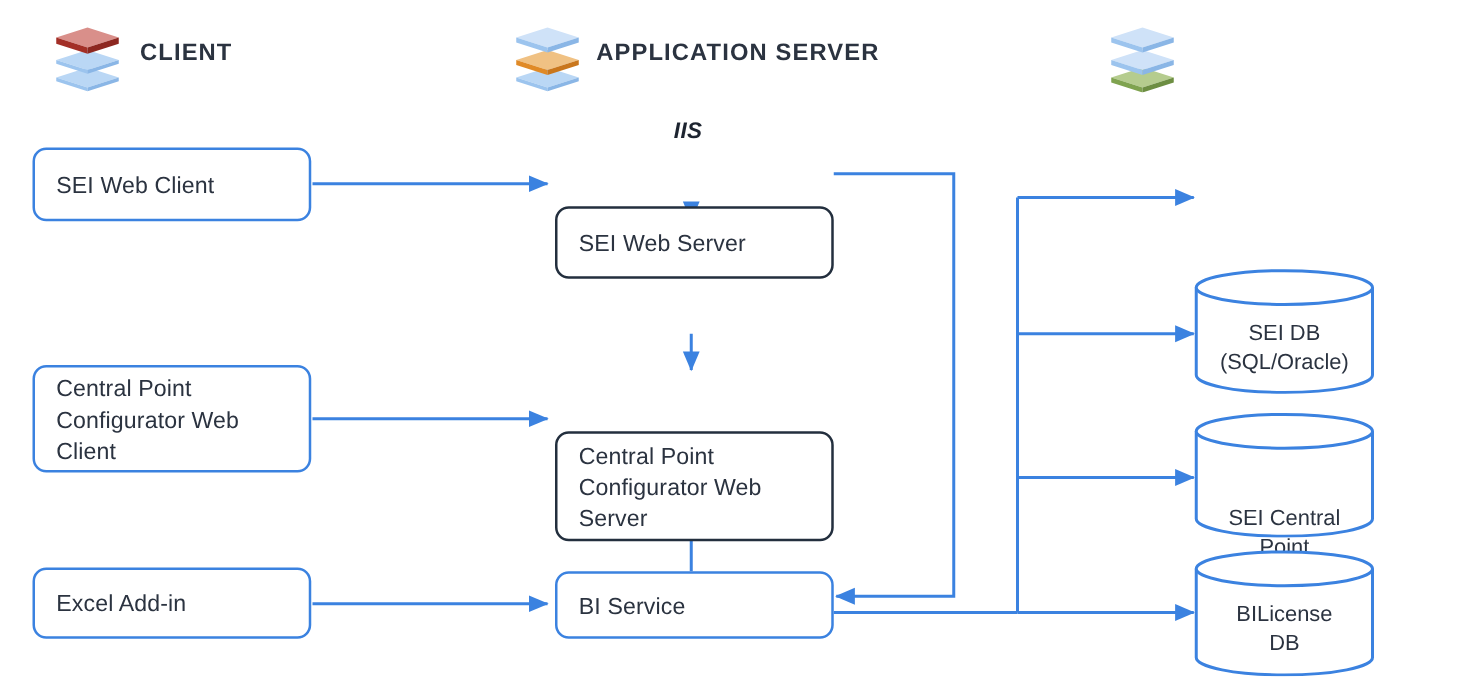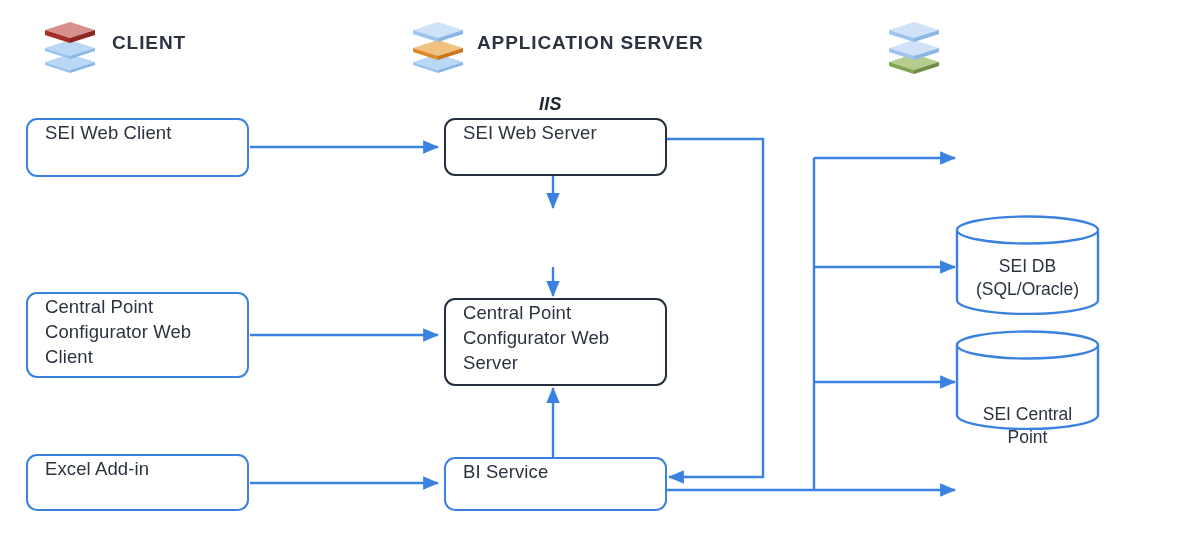--- a/index.html
+++ b/index.html
@@ -25,38 +25,39 @@
     position: absolute;
     left: 0;
     top: 0;
     width: 1179px;
     height: 557px;
   }
   .node {
     position: absolute;
     box-sizing: border-box;
     display: flex;
-    align-items: flex-start;
+    align-items: center;
     background: #ffffff;
   }
   .node .label {
     font-size: 18.5px;
     line-height: 25px;
     letter-spacing: 0.1px;
     color: #2b3340;
     white-space: pre-line;
     padding-left: 17px;
   }
   .rbox {
     border: 2px solid #3b82e0;
     border-radius: 11px;
   }
   .rbox-dark {
     border: 2.2px solid #232f3e;
     border-radius: 11px;
+    margin-top: 47px;
   }
   .zone-title {
     position: absolute;
     font-size: 19px;
     font-weight: bold;
     letter-spacing: 0.9px;
     color: #2b3340;
     white-space: nowrap;
   }
   .iis-label {
@@ -205,14 +206,22 @@
 
   <div class="cyl" style="left:955px; top:330px; width:145px; height:100px;">
     <svg width="145" height="100" viewBox="0 0 145 100" xmlns="http://www.w3.org/2000/svg">
       <path d="M2,15 L2,85 A70.5,14 0 0 0 143,85 L143,15" fill="#ffffff" stroke="#3b82e0" stroke-width="2.4"></path>
       <ellipse cx="72.5" cy="15" rx="70.5" ry="13.5" fill="#ffffff" stroke="#3b82e0" stroke-width="2.4"></ellipse>
     </svg>
     <div class="cyl-text" style="top:40px;margin-top:33px;">SEI Central
 Point</div>
   </div>
 
+  <div class="cyl" style="left:955px; top:440px; width:145px; height:101px;">
+    <svg width="145" height="101" viewBox="0 0 145 101" xmlns="http://www.w3.org/2000/svg">
+      <path d="M2,15 L2,86 A70.5,14 0 0 0 143,86 L143,15" fill="#ffffff" stroke="#3b82e0" stroke-width="2.4"></path>
+      <ellipse cx="72.5" cy="15" rx="70.5" ry="13.5" fill="#ffffff" stroke="#3b82e0" stroke-width="2.4"></ellipse>
+    </svg>
+    <div class="cyl-text" style="top:40px;">BILicense
+DB</div>
+  </div>
 
 </div>
 
 </body></html>

